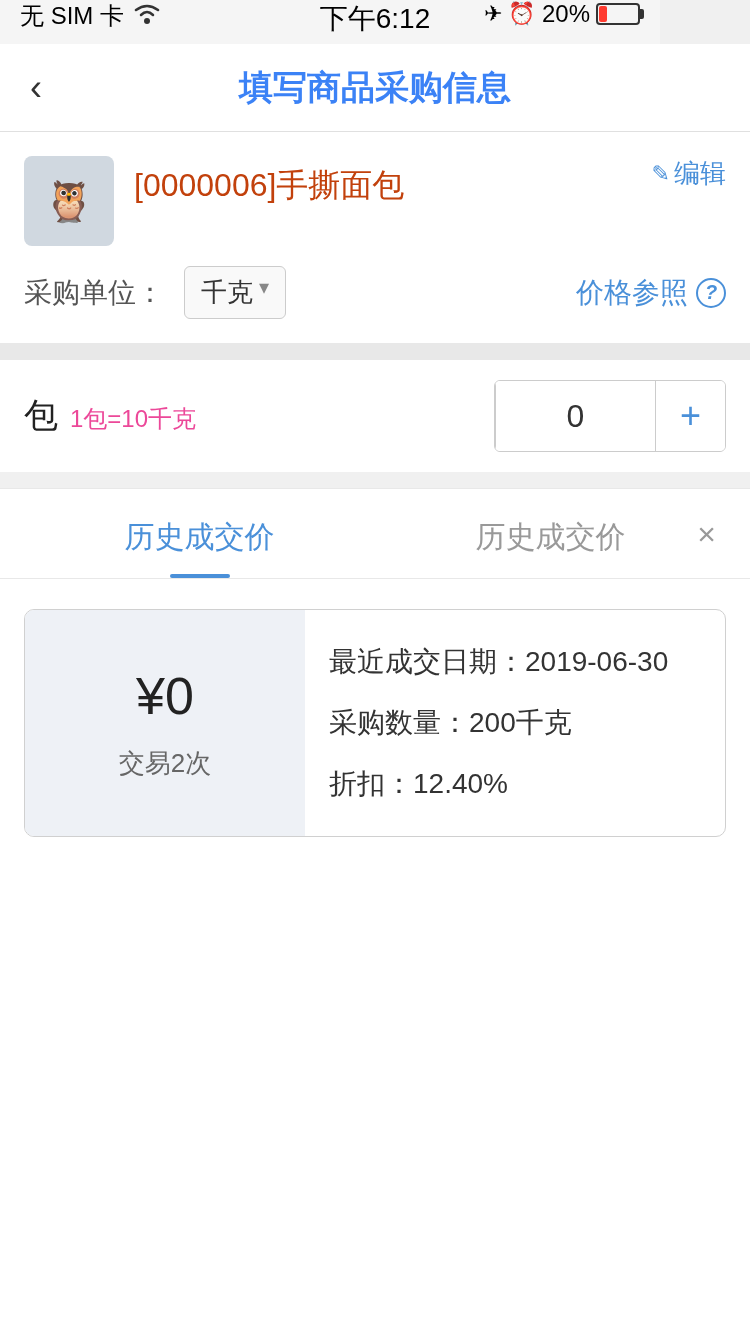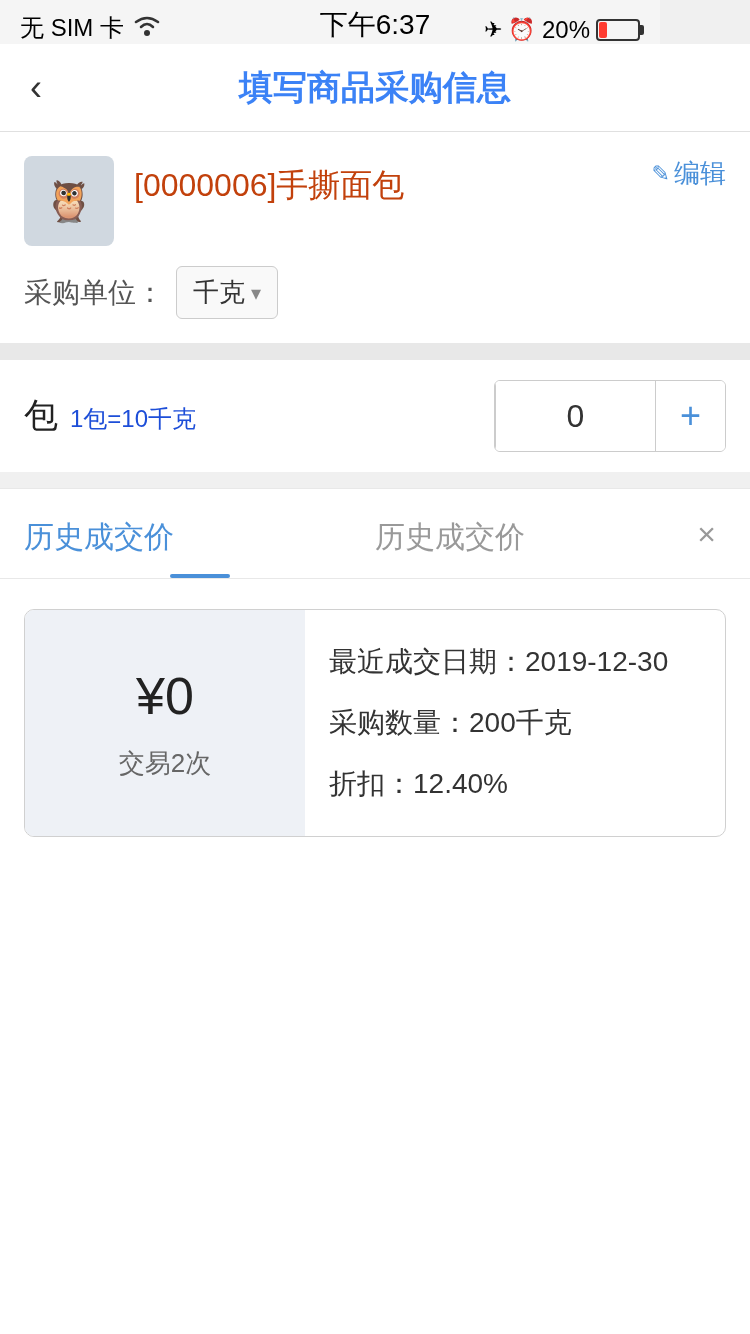--- a/index.html
+++ b/index.html
@@ -11,21 +11,21 @@
       background: #f0f0f0;
       font-size: 28px;
     }
 
     
     .status-bar {
       width: 660px;
       height: 44px;
       background: #f5f5f5;
       display: flex;
-      align-items: flex-end;
+      align-items: flex-start;
       justify-content: space-between;
       padding: 0 20px;
       font-size: 24px;
       font-weight: 500;
     }
     .status-left {
       display: flex;
       align-items: center;
       gap: 8px;
       font-size: 24px;
@@ -149,31 +149,31 @@
       display: flex;
       align-items: center;
       justify-content: space-between;
       margin-top: 10px;
     }
     .unit-label {
       font-size: 28px;
       color: #555;
       display: flex;
       align-items: center;
-      gap: 12px;
+      gap: 20px;
     }
     .unit-select {
       border: 1px solid #ccc;
       border-radius: 6px;
       padding: 8px 16px;
       font-size: 26px;
       color: #333;
       background: #f9f9f9;
       display: flex;
-      align-items: center;
+      align-items: flex-start;
       gap: 6px;
       cursor: pointer;
     }
     .price-ref {
       color: #4a90d9;
       font-size: 28px;
       display: flex;
       align-items: center;
       gap: 8px;
       cursor: pointer;
@@ -211,21 +211,21 @@
       align-items: baseline;
       gap: 12px;
     }
     .unit-big {
       font-size: 34px;
       color: #222;
       font-weight: 500;
     }
     .unit-conv {
       font-size: 24px;
-      color: #1d4ed8;
+      color: #ec4899;
     }
     .quantity-controls {
       display: flex;
       align-items: center;
       gap: 0;
       border: 1px solid #ccc;
       border-radius: 6px;
       overflow: hidden;
     }
     .qty-input {
@@ -262,20 +262,21 @@
     }
     .tabs-header {
       display: flex;
       align-items: center;
       border-bottom: 1px solid #e8e8e8;
       position: relative;
       padding: 0 24px;
     }
     .tab-item {
       flex: 1;
+      text-align: center;
       padding: 28px 0 20px;
       font-size: 30px;
       color: #999;
       cursor: pointer;
       position: relative;
     }
     .tab-item.active {
       color: #4a90d9;
     }
     .tab-item.active::after {
@@ -359,21 +360,21 @@
     <span>无 SIM 卡</span>
     <span>
       <svg width="30" height="22" viewBox="0 0 30 22">
         <path d="M15 18 Q15 18 15 18" stroke="#333" stroke-width="3" fill="none"></path>
         <circle cx="15" cy="19" r="3" fill="#333"></circle>
         <path d="M9 13 Q15 7 21 13" stroke="#333" stroke-width="2.5" fill="none" stroke-linecap="round"></path>
         <path d="M4 8 Q15 0 26 8" stroke="#333" stroke-width="2.5" fill="none" stroke-linecap="round"></path>
       </svg>
     </span>
   </div>
-  <div class="status-center">下午6:37</div>
+  <div class="status-center">下午6:12</div>
   <div class="status-right">
     <span style="font-size:22px;">✈</span>
     <span style="font-size:22px;">⏰</span>
     <span>20%</span>
     <div class="battery-icon">
       <div class="battery-fill"></div>
     </div>
   </div>
 </div>
 
@@ -398,20 +399,26 @@
       <span style="font-size:22px;">✎</span>
       <span>编辑</span>
     </div>
   </div>
   <div class="product-unit-row">
     <div class="unit-label">
       <span>采购单位：</span>
       <div class="unit-select">
         <span>千克</span>
         <span style="font-size:20px; color:#888;">▾</span>
+      </div>
+    </div>
+    <div class="price-ref">
+      <span>价格参照</span>
+      <div class="price-ref-icon">
+        <span>?</span>
       </div>
     </div>
   </div>
 </div>
 
 <div class="divider-strip"></div>
 
 <div class="quantity-row">
   <div class="quantity-unit">
     <span class="unit-big">包</span>
@@ -437,21 +444,21 @@
   <div class="history-content">
     <div class="history-card">
       <div class="history-left">
         <div class="history-price">
           <span>¥</span><span>0</span>
         </div>
         <div class="history-count">交易2次</div>
       </div>
       <div class="history-right">
         <div class="history-detail-row">
-          <span>最近成交日期：</span><span>2019-12-30</span>
+          <span>最近成交日期：</span><span>2019-06-30</span>
         </div>
         <div class="history-detail-row">
           <span>采购数量：</span><span>200千克</span>
         </div>
         <div class="history-detail-row">
           <span>折扣：</span><span>12.40%</span>
         </div>
       </div>
     </div>
   </div>

